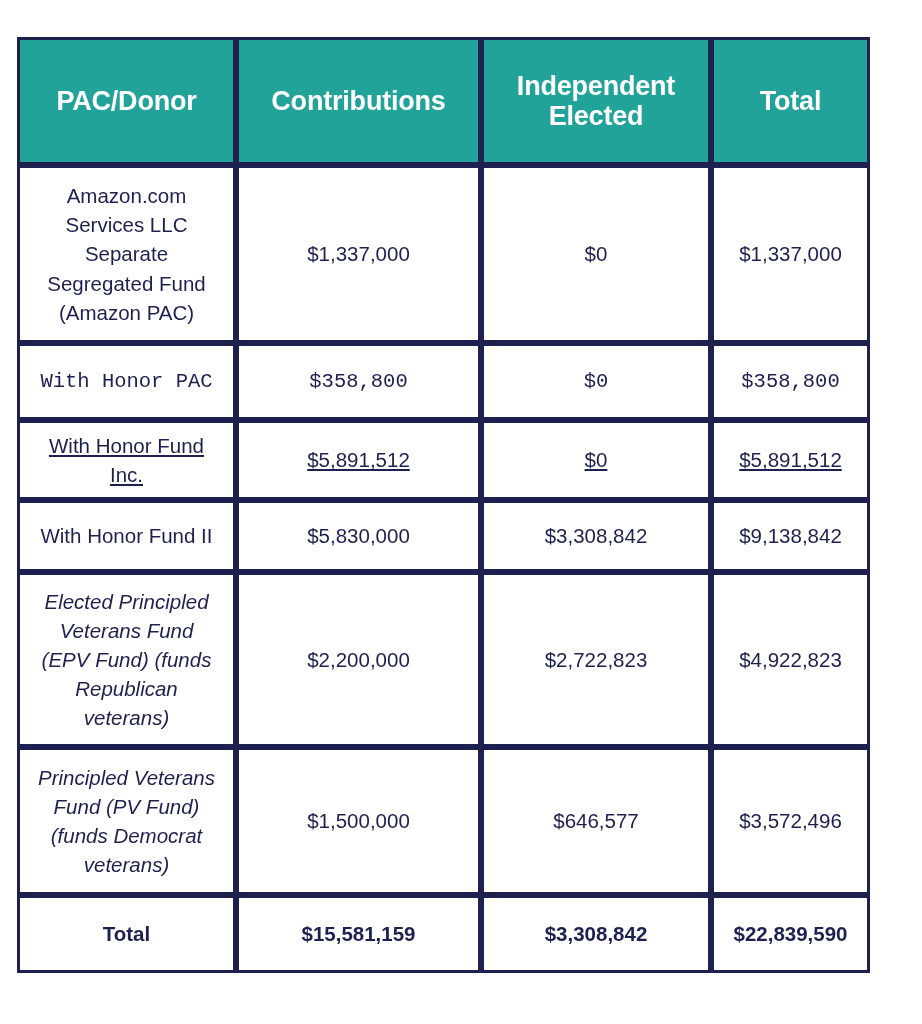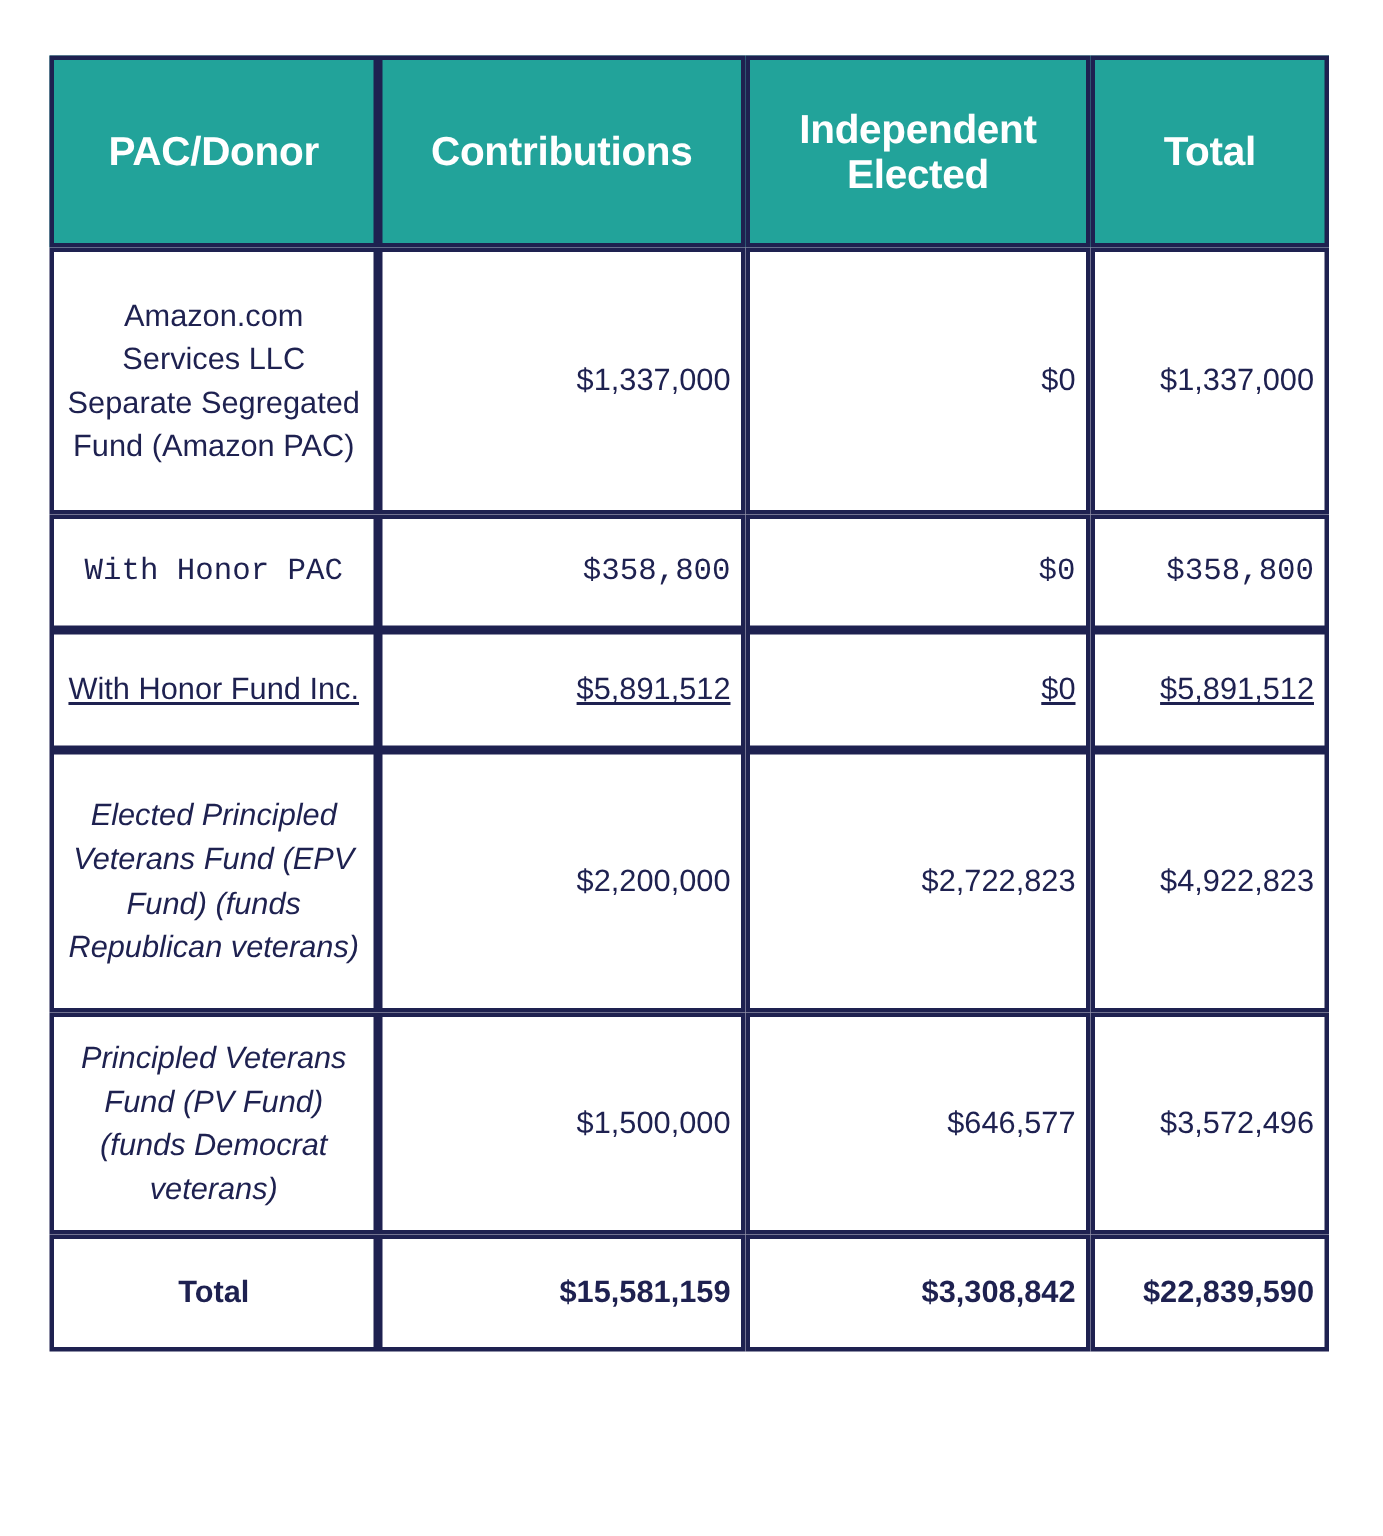--- a/index.html
+++ b/index.html
@@ -9,42 +9,42 @@
   }
   body {
     width: 922px;
     height: 1024px;
     font-family: "Liberation Sans", "DejaVu Sans", sans-serif;
     overflow: hidden;
   }
 
   #table-wrap {
     position: absolute;
-    left: 33px;
+    left: 17px;
     top: 37px;
     width: 853px;
   }
 
   table.pac-table {
     border-collapse: separate;
     border-spacing: 0;
     width: 853px;
     table-layout: fixed;
   }
 
   
   col.c1 { width: 219px; }
   col.c2 { width: 245px; }
   col.c3 { width: 230px; }
   col.c4 { width: 159px; }
 
   table.pac-table td,
   table.pac-table th {
     border: 3px solid #1e2150;
-    padding: 6px 7px;
+    padding: 6px 18px;
     vertical-align: middle;
     text-align: center;
     color: #1e2150;
     background: #ffffff;
     box-sizing: border-box;
   }
 
   
   table.pac-table thead th {
     background: #22a39a;
@@ -60,21 +60,20 @@
 
   
   table.pac-table tbody td {
     font-size: 20.5px;
     line-height: 1.42;
     font-weight: 400;
   }
 
   tbody td.amt {
     white-space: nowrap;
-    text-align: right;
   }
 
   
   tbody tr.italic-row td.label {
     font-style: italic;
   }
 
   
   tbody tr.total-row td {
     font-weight: 700;
@@ -124,20 +123,26 @@
         <td class="amt">$358,800</td>
       </tr>
 
       <tr class="r-whfi">
         <td class="label">With Honor Fund Inc.</td>
         <td class="amt">$5,891,512</td>
         <td class="amt">$0</td>
         <td class="amt">$5,891,512</td>
       </tr>
 
+      <tr class="r-whfii">
+        <td class="label">With Honor Fund II</td>
+        <td class="amt">$5,830,000</td>
+        <td class="amt">$3,308,842</td>
+        <td class="amt">$9,138,842</td>
+      </tr>
 
       <tr class="r-epv italic-row">
         <td class="label">Elected Principled Veterans Fund (EPV Fund) (funds Republican veterans)</td>
         <td class="amt">$2,200,000</td>
         <td class="amt">$2,722,823</td>
         <td class="amt">$4,922,823</td>
       </tr>
 
       <tr class="r-pv italic-row">
         <td class="label">Principled Veterans Fund (PV Fund) (funds Democrat veterans)</td>

